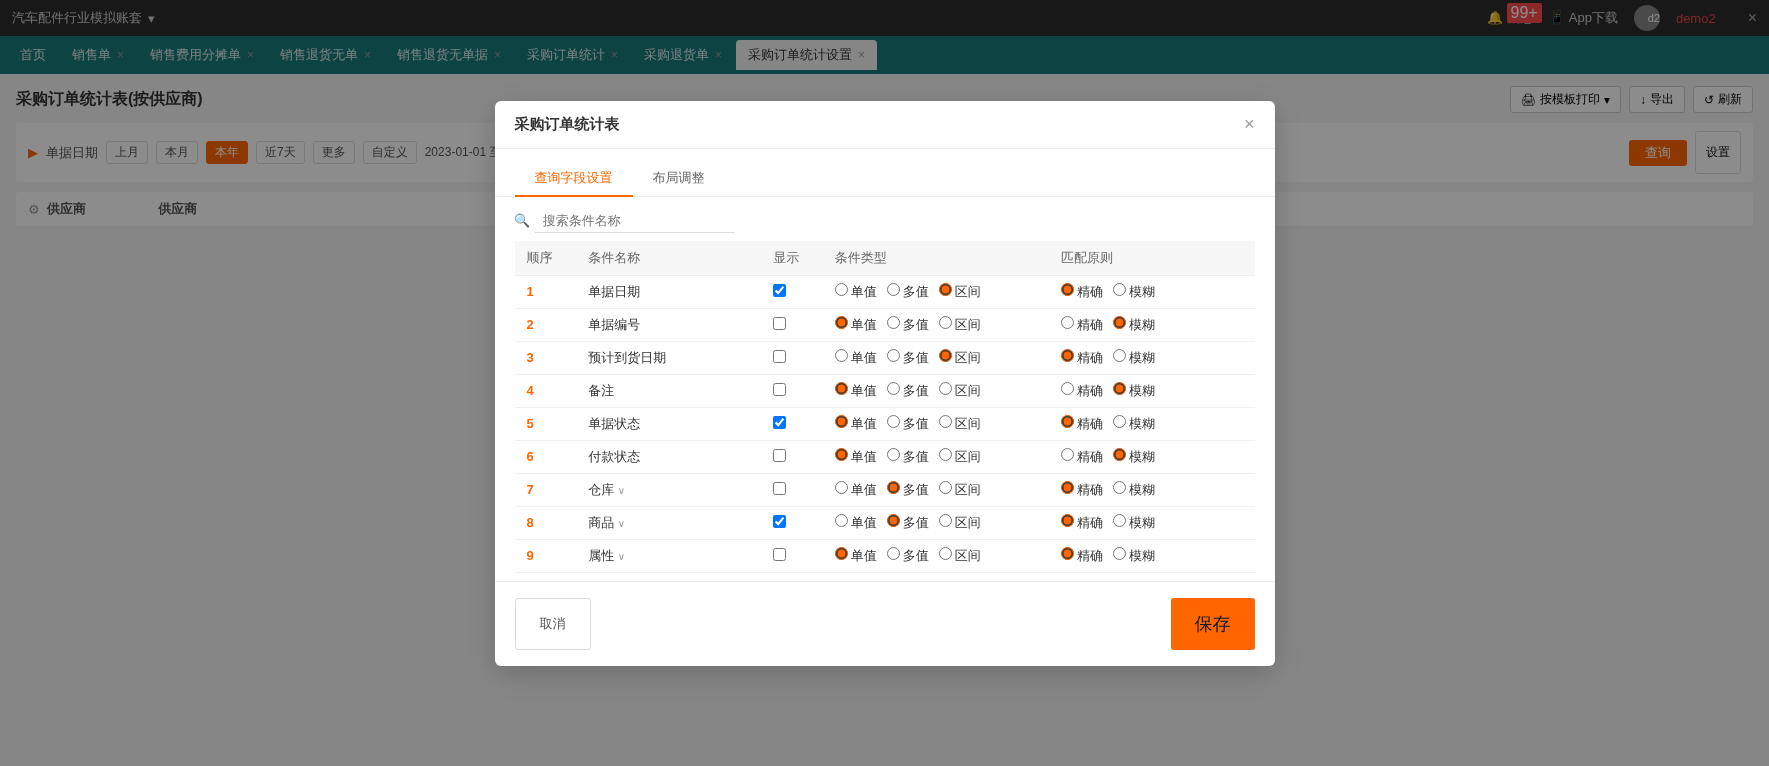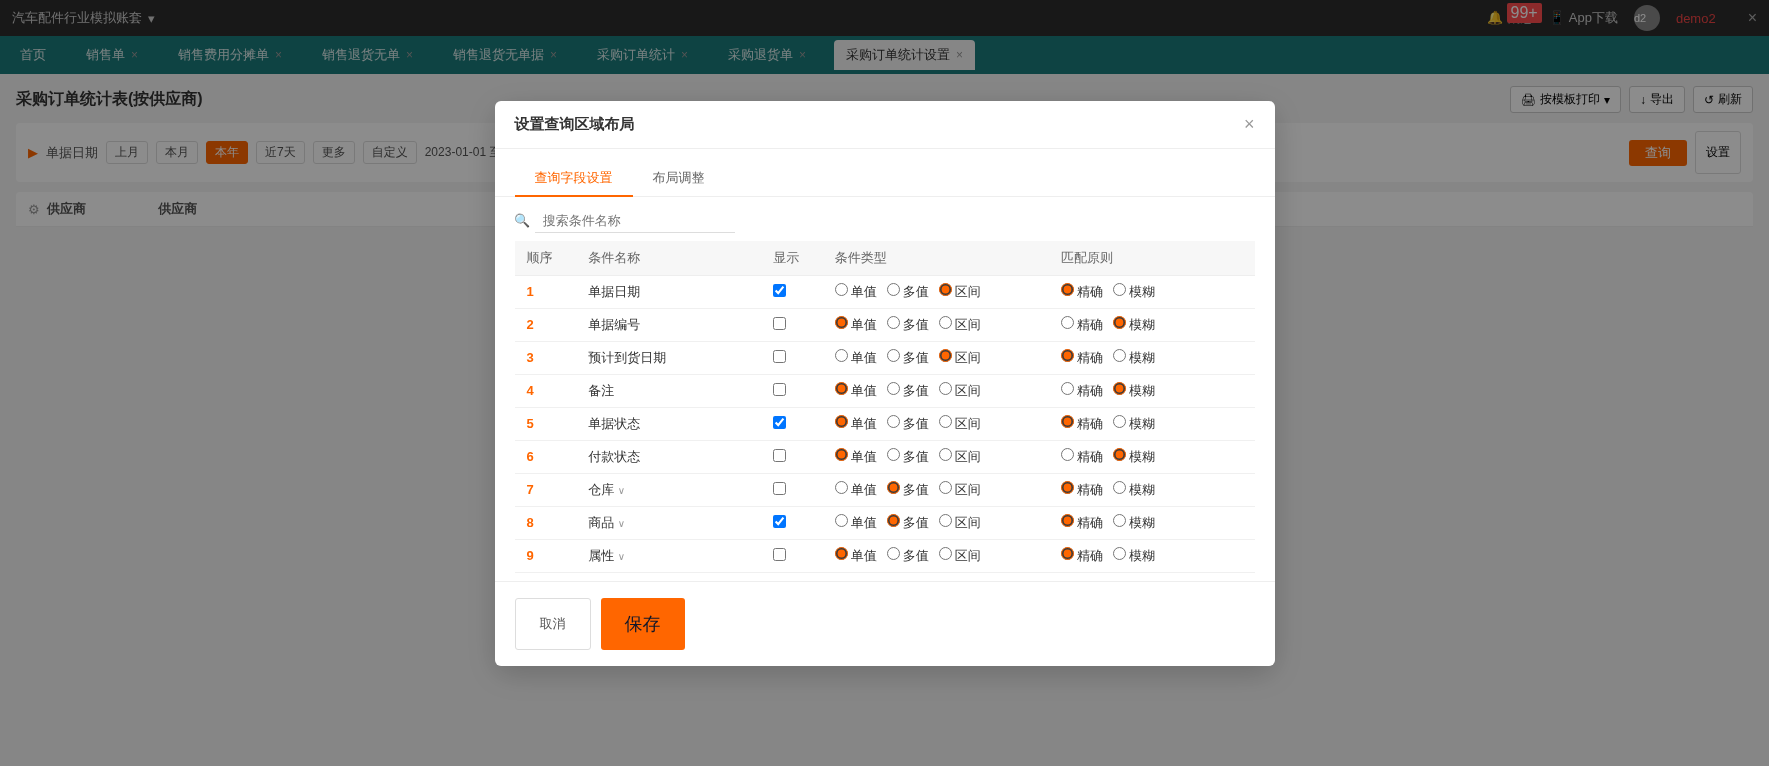--- a/index.html
+++ b/index.html
@@ -24,33 +24,33 @@
       font-size: 16px;
       padding: 1px 4px;
       position: absolute;
       top: -6px;
       right: -8px;
       margin-left: 28px;
     }
     .top-bar-right .avatar {
       width: 26px; height: 26px; border-radius: 50%;
       background: #888;
-      display: inline-flex; align-items: center; justify-content: flex-start;
+      display: inline-flex; align-items: center; justify-content: flex-end;
       color: white; font-size: 11px;
     }
     .close-x { color: #aaa; cursor: pointer; font-size: 16px; margin-left: 16px; }
 
     
     .tab-bar {
       background: #1a7a7a;
       height: 38px;
       display: flex;
       align-items: center;
       padding: 4px 8px;
-      gap: 16px;
+      gap: 2px;
     }
     .tab {
       height: 30px;
       padding: 0 12px;
       border-radius: 4px 4px 0 0;
       display: flex; align-items: center;
       font-size: 13px;
       color: rgba(255,255,255,0.85);
       cursor: pointer;
       white-space: nowrap;
@@ -203,21 +203,21 @@
     .table-scroll {
       overflow-y: auto;
       max-height: 340px;
       padding: 0 20px;
     }
 
     
     .dialog-footer {
       padding: 16px 20px;
       display: flex;
-      justify-content: flex-start;
+      justify-content: space-between;
       gap: 10px;
       border-top: 1px solid #eee;
     }
     .btn-cancel {
       padding: 6px 24px;
       border: 1px solid #ddd;
       background: white;
       border-radius: 3px;
       cursor: pointer;
       font-size: 13px;
@@ -342,21 +342,21 @@
     <span class="table-col">供应商</span>
     &nbsp;&nbsp;&nbsp;&nbsp;&nbsp;&nbsp;&nbsp;&nbsp;&nbsp;&nbsp;&nbsp;&nbsp;&nbsp;&nbsp;&nbsp;&nbsp;&nbsp;&nbsp;&nbsp;&nbsp;
     <span class="table-col">供应商</span>
   </div>
 </div>
 
 <div class="overlay">
   <div class="dialog">
 
     <div class="dialog-header">
-      <span class="dialog-title">设置查询区域布局</span>
+      <span class="dialog-title">采购订单统计表</span>
       <span class="dialog-close">×</span>
     </div>
 
     <div class="dialog-tabs">
       <div class="dialog-tab active">
         <span>查询字段设置</span>
       </div>
       <div class="dialog-tab">
         <span>布局调整</span>
       </div>

